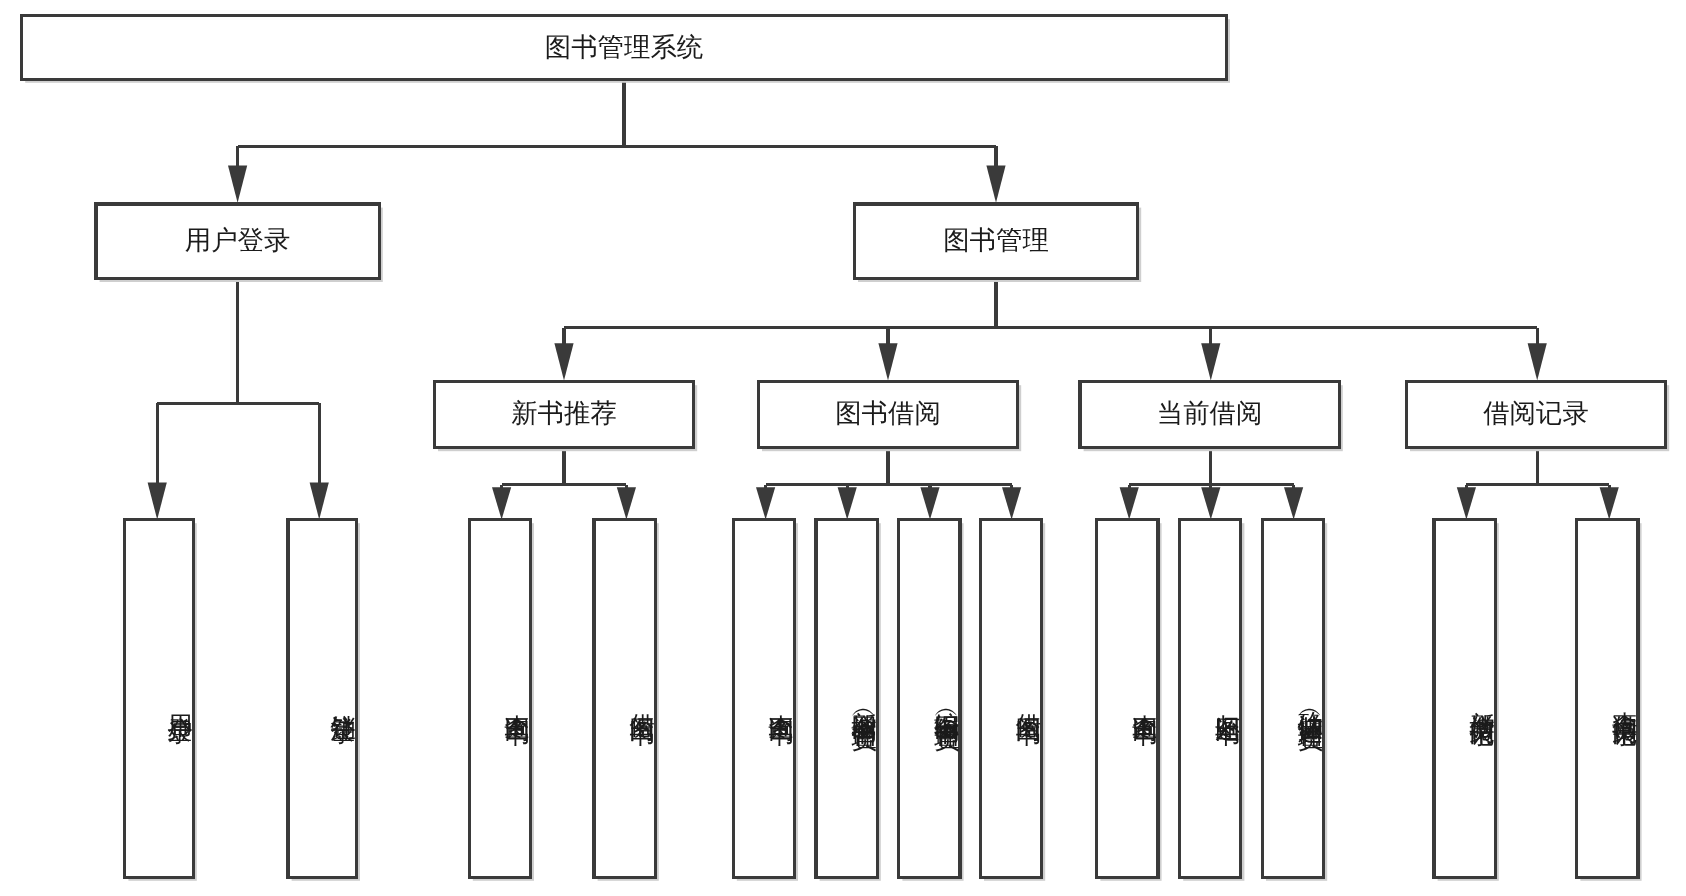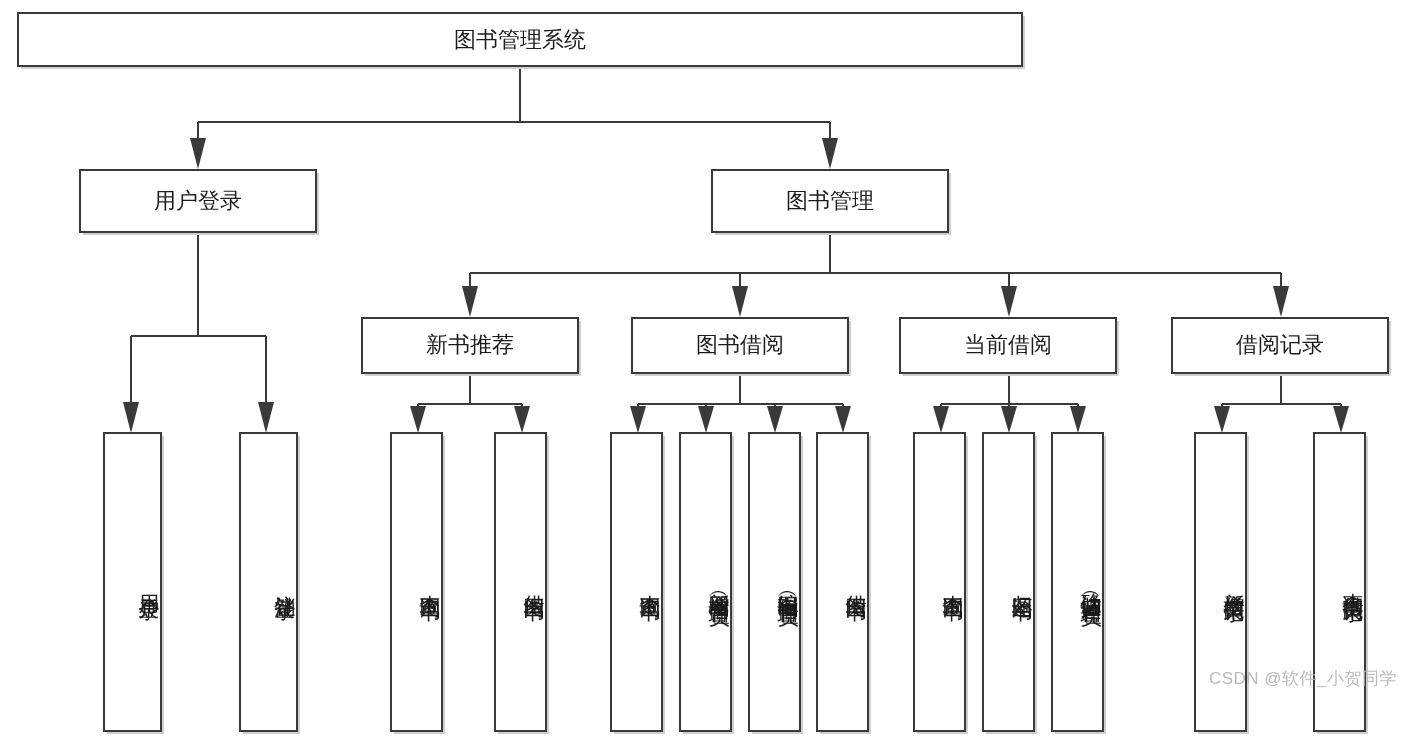--- a/index.html
+++ b/index.html
@@ -261,15 +261,14 @@
   <div class="node-label-v" style="left: 611px; top: 433px; width: 51px; height: 298px; padding-top: 0px;">查询图书</div>
   <div class="node-label-v" style="left: 680px; top: 440px; width: 51px; height: 290px; align-items: flex-start; padding-top: 0px;">新增图书（管理员）</div>
   <div class="node-label-v" style="left: 749px; top: 440px; width: 51px; height: 290px; padding-top: 0px;">编辑图书（管理员）</div>
   <div class="node-label-v" style="left: 817px; top: 433px; width: 51px; height: 298px; padding-top: 0px;">借阅图书</div>
   <div class="node-label-v" style="left: 914px; top: 433px; width: 51px; height: 298px; padding-top: 0px;">查询图书</div>
   <div class="node-label-v" style="left: 983px; top: 433px; width: 51px; height: 298px; padding-top: 0px;">归还图书</div>
   <div class="node-label-v" style="left: 1052px; top: 440px; width: 51px; height: 290px; padding-top: 0px;">确认归还（管理员）</div>
   <div class="node-label-v" style="left: 1195px; top: 433px; width: 51px; height: 298px; padding-top: 0px;">新增借阅记录</div>
   <div class="node-label-v" style="left: 1314px; top: 433px; width: 51px; height: 298px; padding-top: 0px;">查询借阅记录</div>
 
-  <div class="watermark">CSDN @软件_小贺同学</div>
 
 </div>
 
 </body></html>

